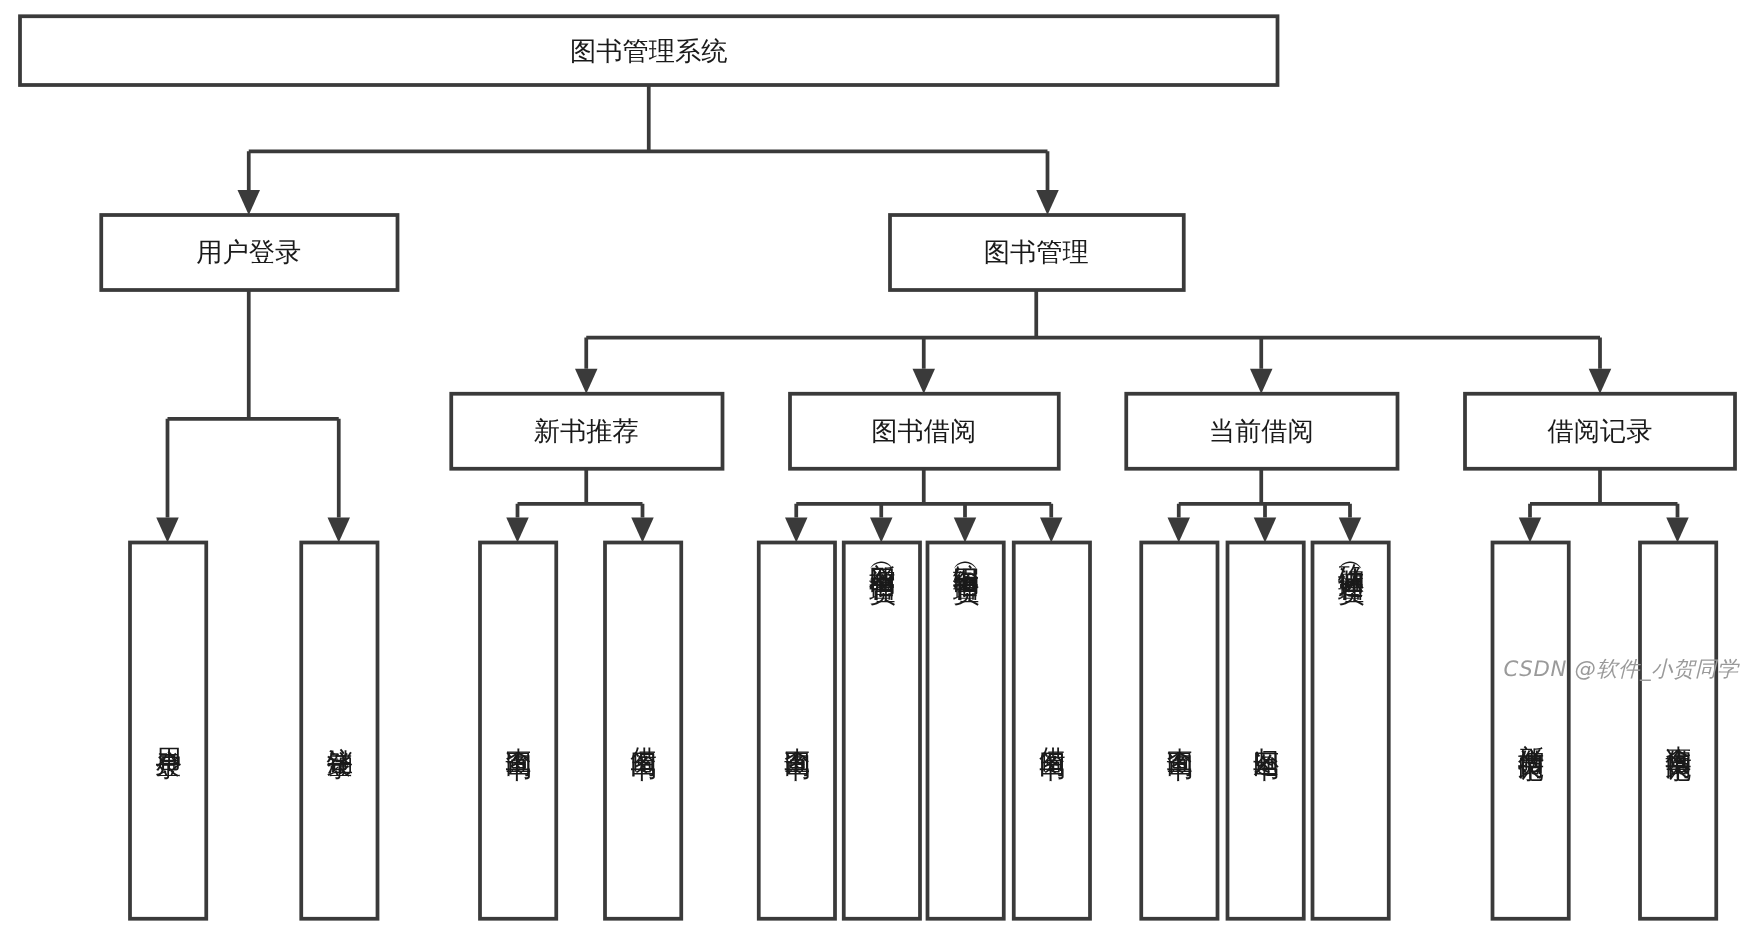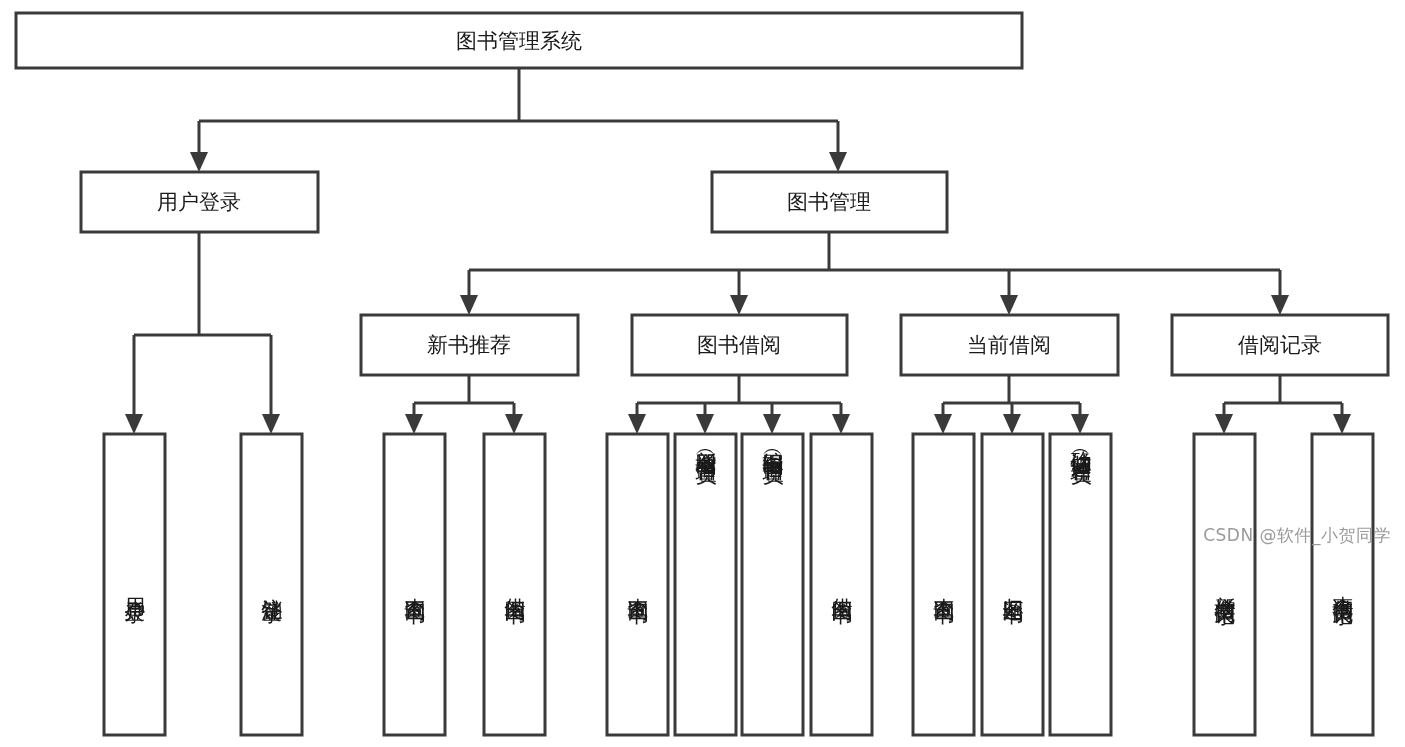--- a/index.html
+++ b/index.html
@@ -65,20 +65,21 @@
   }
   .watermark {
     position: absolute;
     right: 14px;
     bottom: 6px;
     font-family: "DejaVu Sans", "Liberation Sans", sans-serif;
     font-size: 17px;
     color: #9a9a9a;
     white-space: nowrap;
     letter-spacing: 0.5px;
+    font-style: italic;
   }
 </style>
 </head>
 <body>
 
 <div id="diagram-root">
 
   <svg class="diagram" viewBox="0 0 1405 747" xmlns="http://www.w3.org/2000/svg">
 
     <defs>

